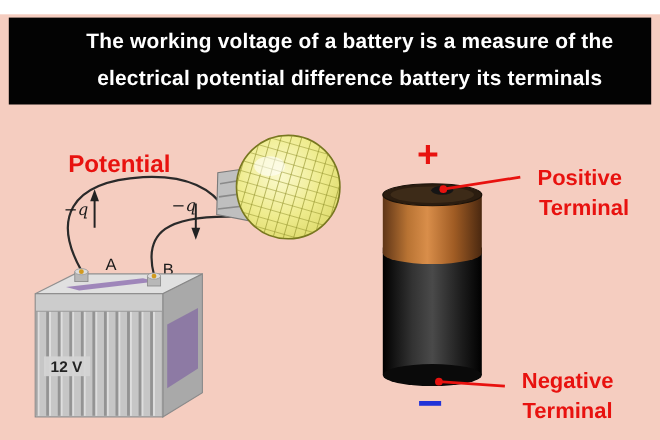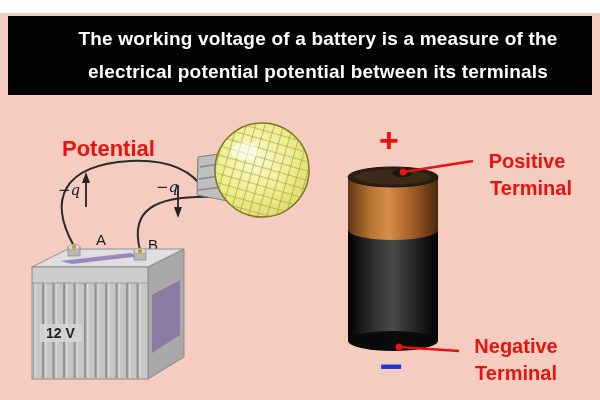--- a/index.html
+++ b/index.html
@@ -20,21 +20,21 @@
   .node-label { font-size:15px; fill:#1a1a1a; }
 </style>
 </head>
 <body>
 
 <div id="poster">
   <div id="top-strip"></div>
 
   <div id="banner">
     <div class="banner-line">The working voltage of a battery is a measure of the</div>
-    <div class="banner-line">electrical potential potential between its terminals</div>
+    <div class="banner-line">electrical potential difference battery its terminals</div>
   </div>
 
   <svg id="diagram" width="600" height="305" viewBox="0 0 600 305">
     <defs>
       <radialGradient id="bulbGrad" cx="42%" cy="38%" r="75%">
         <stop offset="0" stop-color="#fbf9ce"></stop>
         <stop offset="0.55" stop-color="#efec8e"></stop>
         <stop offset="1" stop-color="#d9d665"></stop>
       </radialGradient>
       <pattern id="mesh" width="9" height="9" patternUnits="userSpaceOnUse" patternTransform="rotate(16 262 75)">

